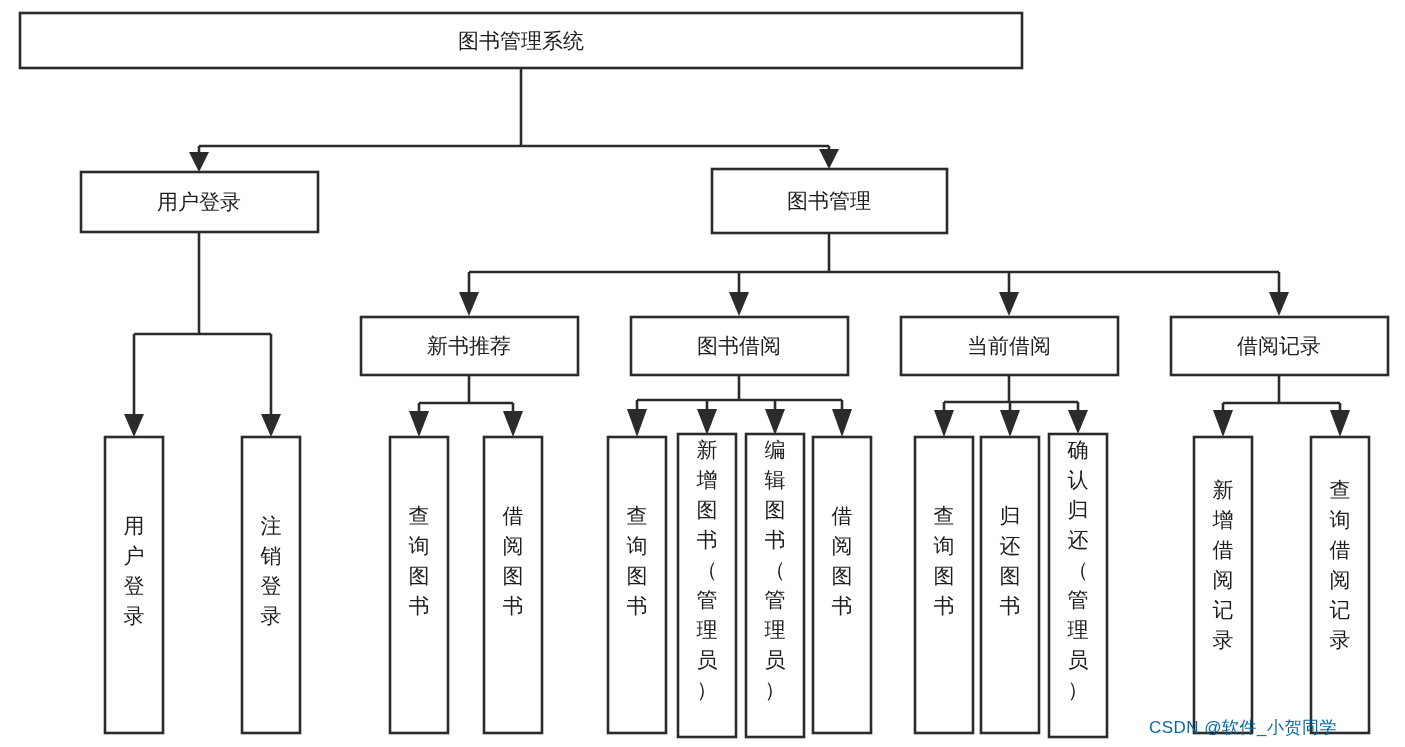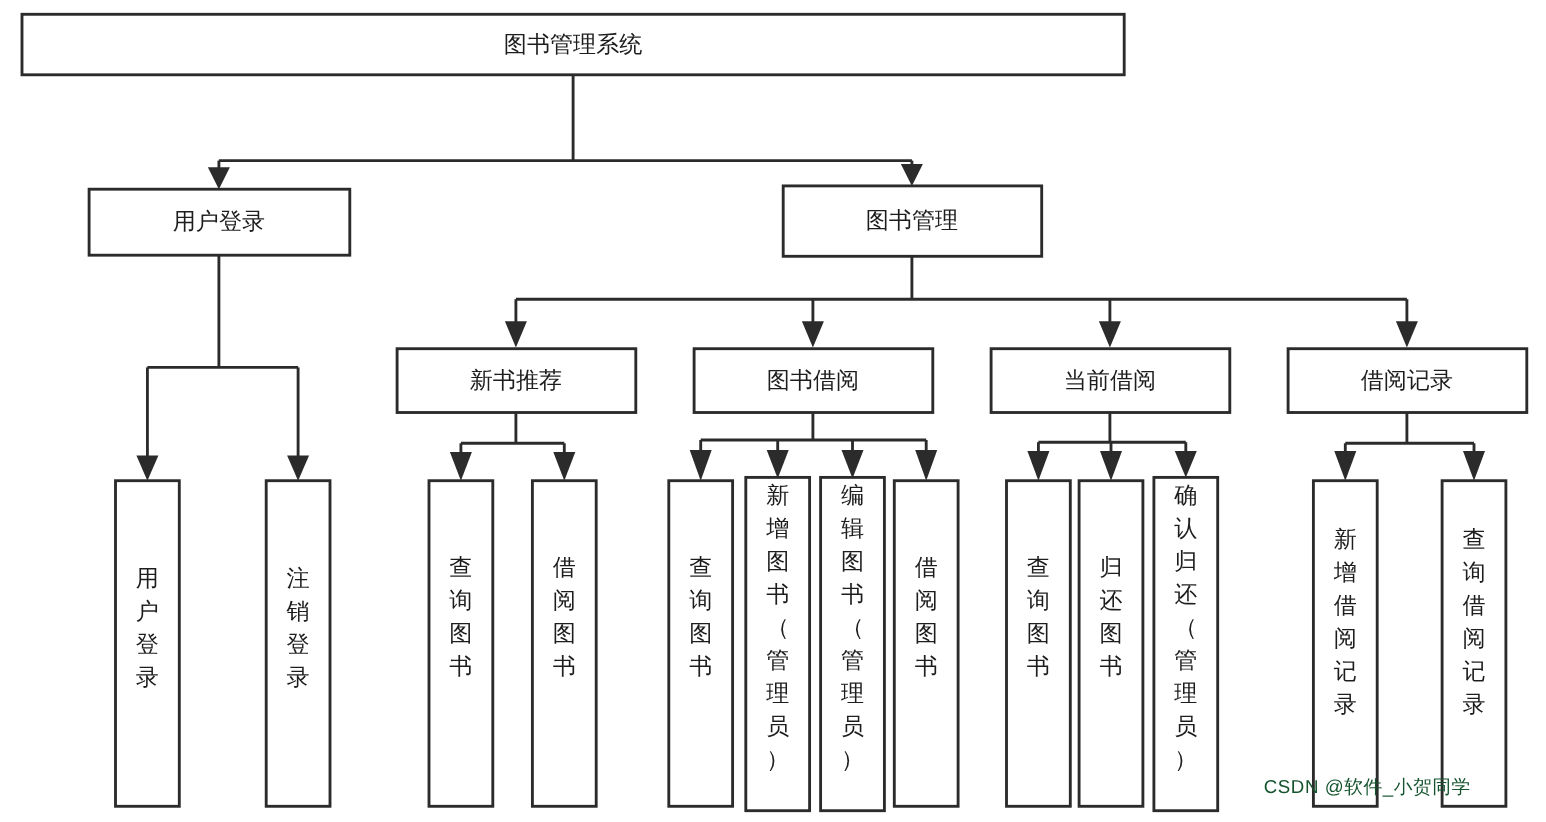--- a/index.html
+++ b/index.html
@@ -51,24 +51,24 @@
   }
   .node-label-v {
     font-family: "Liberation Sans", "DejaVu Sans", sans-serif;
     font-size: 21px;
     fill: #1d1d1d;
     text-anchor: middle;
   }
   .watermark {
     position: absolute;
     right: 8px;
-    bottom: 20px;
+    bottom: 8px;
     font-family: "Liberation Sans", "DejaVu Sans", sans-serif;
     font-size: 17px;
-    color: #14532d;
+    color: #0369a1;
     letter-spacing: 0.5px;
     white-space: nowrap;
     pointer-events: none;
   }
 </style>
 </head>
 <body>
 
 <div id="diagram-root">
 

